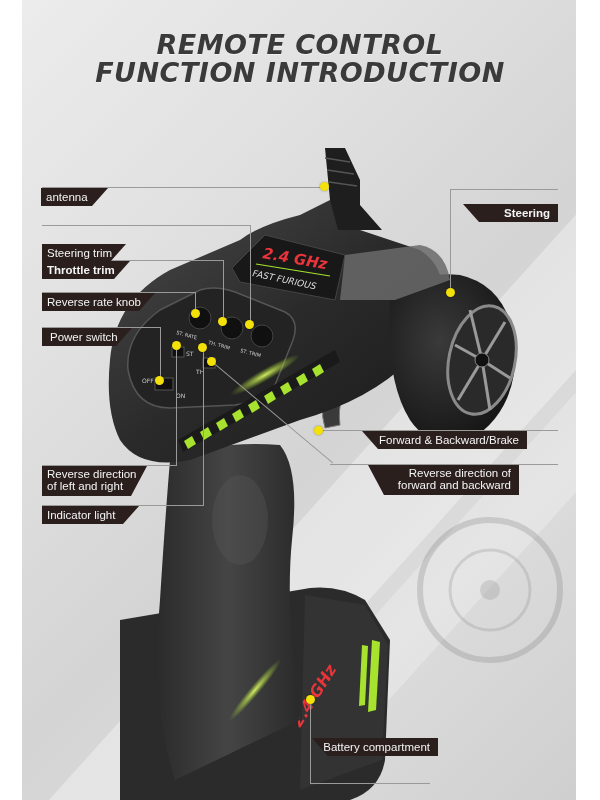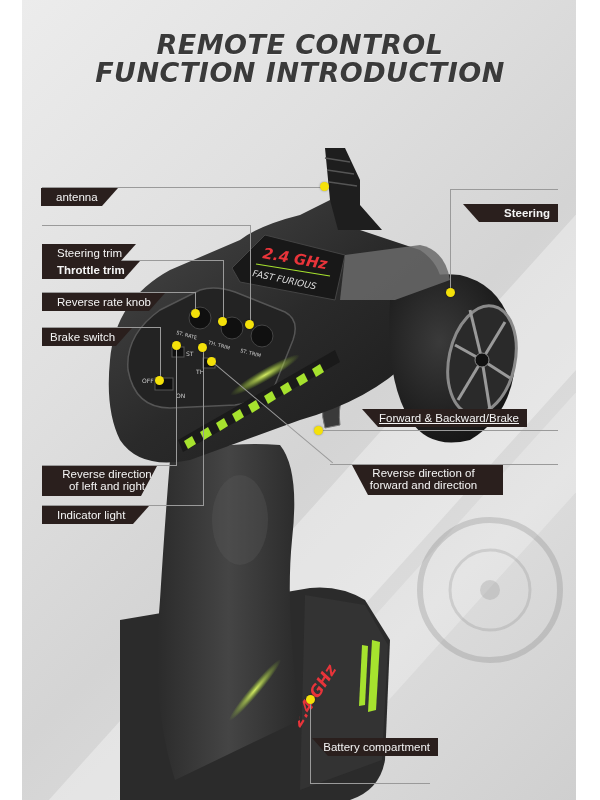--- a/index.html
+++ b/index.html
@@ -4,23 +4,23 @@
 <style>
   html, body { margin:0; padding:0; }
   body { width:600px; height:800px; background:#ffffff; position:relative; overflow:hidden; font-family:"DejaVu Sans", sans-serif; }
   .canvas { position:absolute; left:22px; top:0; width:554px; height:800px; overflow:hidden;
     background: linear-gradient(135deg, #ececec 0%, #e0e0e0 30%, #d4d4d4 55%, #dcdcdc 75%, #cfcfcf 100%); }
   .stripe { position:absolute; background:rgba(255,255,255,0.35); transform:skewX(-42deg); }
   .title { position:absolute; left:0; width:600px; text-align:center; font-family:"DejaVu Sans", sans-serif; font-weight:bold; font-style:italic; color:#3a3a3a; letter-spacing:0.5px; text-shadow:0 1px 0 rgba(255,255,255,0.5); }
   .title.l1 { top:29px; font-size:27px; }
   .title.l2 { top:57px; font-size:27px; }
   .label { position:absolute; height:18px; background:#2a1f1d; color:#f4f4f4; font-family:"Liberation Sans", sans-serif; font-size:11.5px; line-height:18px; white-space:nowrap; }
-  .label.left { padding-left:15px; clip-path:polygon(0 0, 100% 0, calc(100% - 16px) 100%, 0 100%); }
+  .label.left { padding-left:5px; clip-path:polygon(0 0, 100% 0, calc(100% - 16px) 100%, 0 100%); }
   .label.right { text-align:right; padding-right:8px; clip-path:polygon(0 0, 100% 0, 100% 100%, 16px 100%); }
-  .label.two { height:28px; line-height:12px; padding-top:2px;text-align:center; }
+  .label.two { height:28px; line-height:12px; padding-top:2px; }
   .line { position:absolute; background:#9a9a9a; }
   .dot { position:absolute; width:9px; height:9px; border-radius:50%; background:#f4e10a; box-shadow:0 0 2px rgba(0,0,0,0.4); }
   svg.art { position:absolute; left:0; top:0; }
 </style>
 </head>
 <body>
 
 <div class="canvas">
   <div class="stripe" style="left:360px; top:-20px; width:140px; height:900px;"></div>
   <div class="stripe" style="left:520px; top:-20px; width:90px; height:900px; background:rgba(255,255,255,0.25);"></div>
@@ -157,26 +157,26 @@
 <div class="dot" style="left:198px; top:343px;"></div>
 <div class="dot" style="left:207px; top:357px;"></div>
 <div class="dot" style="left:446px; top:288px;"></div>
 <div class="dot" style="left:314px; top:426px;"></div>
 <div class="dot" style="left:306px; top:695px;"></div>
 
 <div class="label left" style="left:41px; top:188px; width:62px;"><span>antenna</span></div>
 <div class="label left" style="left:42px; top:244px; width:79px;"><span>Steering trim</span></div>
 <div class="label left" style="left:42px; top:261px; width:83px;font-weight:bold;"><span>Throttle trim</span></div>
 <div class="label left" style="left:42px; top:293px; width:108px;"><span>Reverse rate knob</span></div>
-<div class="label left" style="left:42px; top:328px; width:82px; padding-left:8px;"><span>Brake switch</span></div>
+<div class="label left" style="left:42px; top:328px; width:82px; padding-left:8px;"><span>Power switch</span></div>
 <div class="label left two" style="left:42px; top:466px; width:100px;">
   <div>Reverse direction</div>
   <div>of left and right</div>
 </div>
 <div class="label left" style="left:42px; top:506px; width:92px;"><span>Indicator light</span></div>
 
 <div class="label right" style="left:463px; top:204px; width:87px;font-weight:bold;"><span>Steering</span></div>
-<div class="label right" style="left:362px; top:409px; width:157px;text-decoration:underline;"><span>Forward &amp; Backward/Brake</span></div>
-<div class="label right two" style="left:352px; top:465px; width:143px;">
+<div class="label right" style="left:362px; top:431px; width:157px;"><span>Forward &amp; Backward/Brake</span></div>
+<div class="label right two" style="left:368px; top:465px; width:143px;">
   <div>Reverse direction of</div>
-  <div>forward and direction</div>
+  <div>forward and backward</div>
 </div>
 <div class="label right" style="left:312px; top:738px; width:118px;"><span>Battery compartment</span></div>
 
 </body></html>

